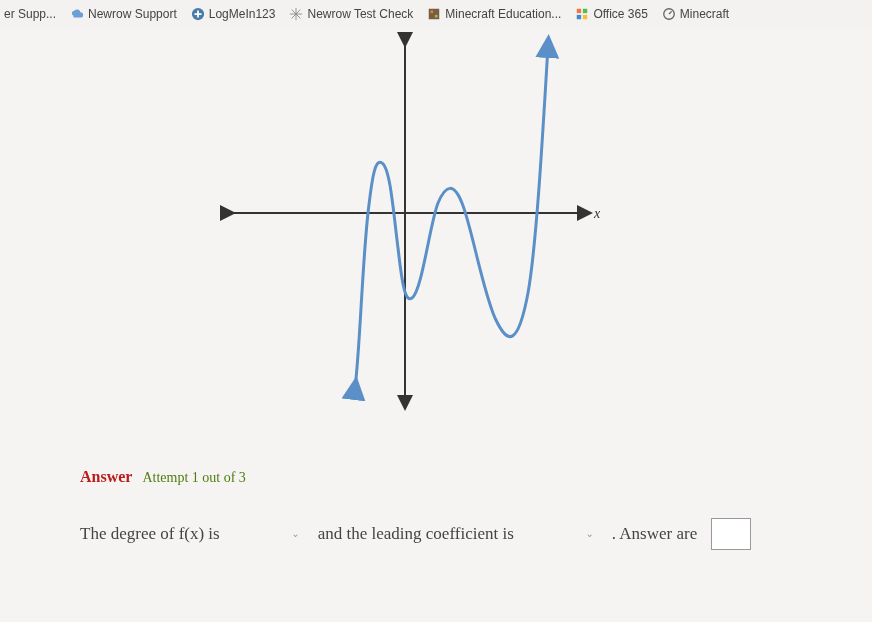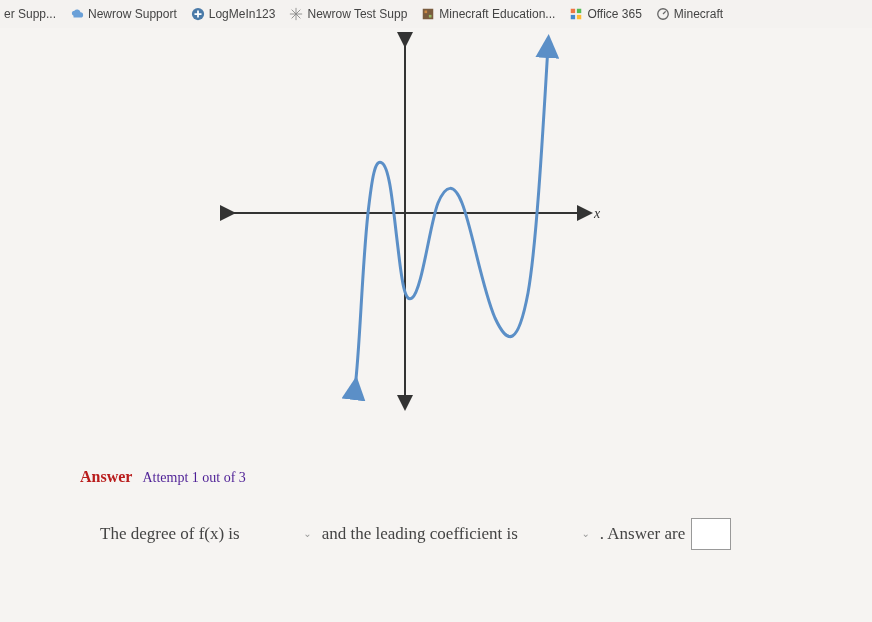--- a/index.html
+++ b/index.html
@@ -10,23 +10,23 @@
     .bm-icon { width: 14px; height: 14px; display: inline-flex; align-items: center; justify-content: center; font-size: 11px; }
     
     .content { position: relative; width: 100%; height: calc(100% - 28px); background: #f6f4f2; }
     
     .graph-area { position: absolute; left: 210px; top: 0; width: 400px; height: 410px; }
     .graph-area svg { width: 100%; height: 100%; }
     
     .answer-block { position: absolute; left: 80px; top: 440px; width: 780px; font-family: Georgia, 'Times New Roman', serif; color: #333; }
     .answer-header { font-size: 16px; margin-bottom: 28px; }
     .answer-label { font-weight: bold; color: #b91c1c; }
-    .attempt-text { color: #4c1d95; font-size: 14px; margin-left: 6px; }
+    .attempt-text { color: #4d7c0f; font-size: 14px; margin-left: 6px; }
     
-    .question-line { font-size: 17px; color: #444; line-height: 2.4; display: flex; flex-wrap: wrap; align-items: center; gap: 6px; margin-left: 20px; }
+    .question-line { font-size: 17px; color: #444; line-height: 2.4; display: flex; flex-wrap: wrap; align-items: center; gap: 14px; }
     .dropdown-placeholder { display: inline-flex; align-items: center; justify-content: flex-end; width: 70px; height: 20px; color: #aaa; font-size: 11px; padding-right: 4px; }
     .input-box { display: inline-block; width: 40px; height: 28px; border: 1px solid #999; background: #fff; vertical-align: middle; }
     .input-box.tall { height: 32px; }
     
     .chevron { font-size: 10px; color: #999; }
   </style>
 </head>
 <body>
 
 <div class="bookmark-bar">
@@ -51,21 +51,21 @@
     <span>LogMeIn123</span>
   </div>
   <div class="bookmark-item">
     <span class="bm-icon">
       <svg viewBox="0 0 16 16">
           <g stroke="#888" stroke-width="1">
             <path d="M8 1v14M1 8h14M3 3l10 10M13 3L3 13"></path>
           </g>
         </svg>
     </span>
-    <span>Newrow Test Supp</span>
+    <span>Newrow Test Check</span>
   </div>
   <div class="bookmark-item">
     <span class="bm-icon">
       <svg viewBox="0 0 16 16">
           <rect x="2" y="2" width="12" height="12" fill="#7a5c3e"></rect>
           <rect x="4" y="4" width="3" height="3" fill="#c84"></rect>
           <rect x="9" y="9" width="3" height="3" fill="#9b6"></rect>
         </svg>
     </span>
     <span>Minecraft Education...</span>

